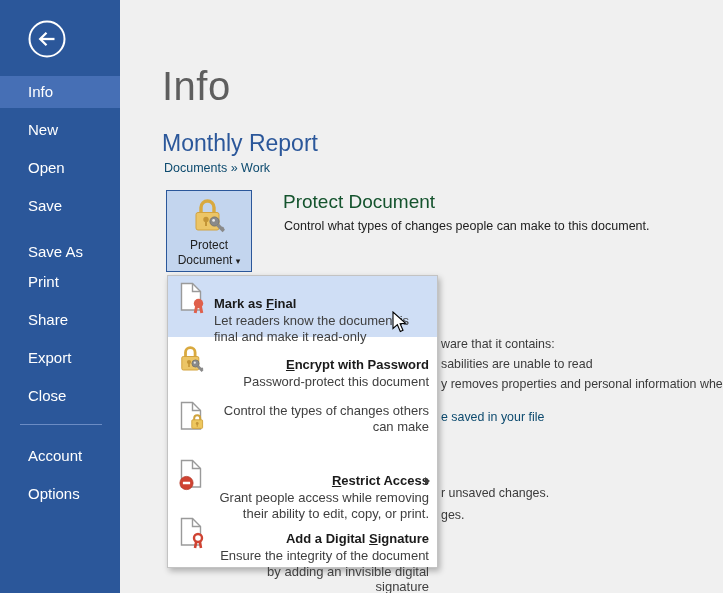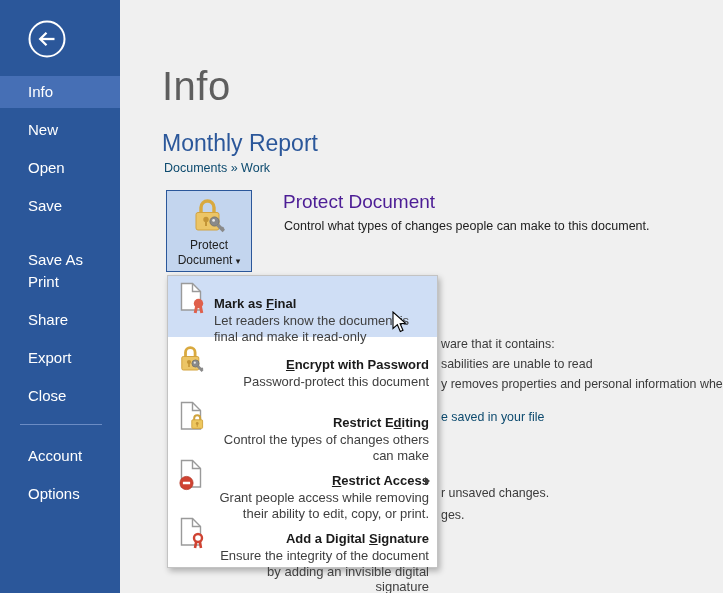--- a/index.html
+++ b/index.html
@@ -24,21 +24,21 @@
   .doc-title  { position:absolute; left:162px; top:130px; font-size:23px; color:#2b579a; }
   .breadcrumb { position:absolute; left:164px; top:161px; font-size:12.5px; color:#0c4a6e; }
   
   .protect-btn {
     position:absolute; left:166px; top:190px; width:86px; height:82px;
     background:#c3d5ee; border:1.5px solid #2b579a; text-align:center; cursor:pointer;
   }
   .protect-btn .btn-icon { margin-top:5px; }
   .protect-btn .btn-label { font-size:12px; line-height:15px; color:#212121; }
   .caret { font-size:9px; color:#212121; }
-  .section-heading { position:absolute; left:283px; top:191px; font-size:19px; color:#4c1d95; }
+  .section-heading { position:absolute; left:283px; top:191px; font-size:19px; color:#14532d; }
   .section-desc    { position:absolute; left:284px; top:219px; font-size:12.5px; color:#212121; }
   
   .bg-frag {
     position:absolute; left:441px; width:328px; overflow:hidden; white-space:nowrap;
     font-size:12.4px; color:#3b3b3b;
   }
   .bg-frag.link { color:#0c4a6e; cursor:pointer; }
   
   .dropdown {
     position:absolute; left:167px; top:275px; width:271px; height:293px;
@@ -69,21 +69,21 @@
       <svg width="40" height="40" viewBox="0 0 40 40">
         <circle cx="20" cy="20" r="17.5" fill="none" stroke="#ffffff" stroke-width="2"></circle>
         <path d="M27.5 20 H14" stroke="#ffffff" stroke-width="2.3" fill="none"></path>
         <path d="M19.5 13.8 L13.2 20 L19.5 26.2" stroke="#ffffff" stroke-width="2.3" fill="none"></path>
       </svg>
     </div>
     <div class="nav-item active" style="top:76px">Info</div>
     <div class="nav-item" style="top:152px">Open</div>
     <div class="nav-item" style="top:114px">New</div>
     <div class="nav-item" style="top:190px">Save</div>
-    <div class="nav-item" style="top:244px">Save As</div>
+    <div class="nav-item" style="top:236px">Save As</div>
     <div class="nav-item" style="top:266px">Print</div>
     <div class="nav-item" style="top:304px">Share</div>
     <div class="nav-item" style="top:342px">Export</div>
     <div class="nav-item" style="top:380px">Close</div>
     <div class="nav-divider" style="top:424px"></div>
     <div class="nav-item" style="top:440px">Account</div>
     <div class="nav-item" style="top:478px">Options</div>
   </div>
 
   <div class="page-title">Info</div>
@@ -153,23 +153,20 @@
 
     <div class="menu-item mi-3">
       <svg class="menu-icon" width="27" height="33" viewBox="0 0 27 33">
         <path d="M3.5 1.5 h11 l8 8 v18.5 h-19 z" fill="#ffffff" stroke="#9a9a9a" stroke-width="1.4"></path>
         <path d="M14.5 1.5 v8 h8" fill="none" stroke="#9a9a9a" stroke-width="1.4"></path>
         <path d="M16.2 19.5 v-2.2 a3 3 0 0 1 6 0 V19.5" fill="none" stroke="#cfa23c" stroke-width="2"></path>
         <rect x="13.8" y="18.8" width="10.8" height="8.6" rx="1" fill="#eec75e" stroke="#cfa23c" stroke-width="0.9"></rect>
         <circle cx="19.2" cy="22.5" r="1.4" fill="#c49536"></circle>
         <rect x="18.7" y="23" width="1" height="2.8" fill="#c49536"></rect>
       </svg>
-      <div class="menu-title">
-        <span>Restrict E</span><span class="acc">d</span><span>iting</span>
-      </div>
       <div class="menu-desc">Control the types of changes others
 can make</div>
     </div>
 
     <div class="menu-item mi-4">
       <svg class="menu-icon" width="27" height="33" viewBox="0 0 27 33">
         <path d="M3.5 1.5 h11 l8 8 v18.5 h-19 z" fill="#ffffff" stroke="#9a9a9a" stroke-width="1.4"></path>
         <path d="M14.5 1.5 v8 h8" fill="none" stroke="#9a9a9a" stroke-width="1.4"></path>
         <circle cx="8.5" cy="24" r="6.6" fill="#cf4332" stroke="#b53a2b" stroke-width="0.8"></circle>
         <rect x="4.9" y="22.7" width="7.2" height="2.6" rx="0.4" fill="#ffffff"></rect>

